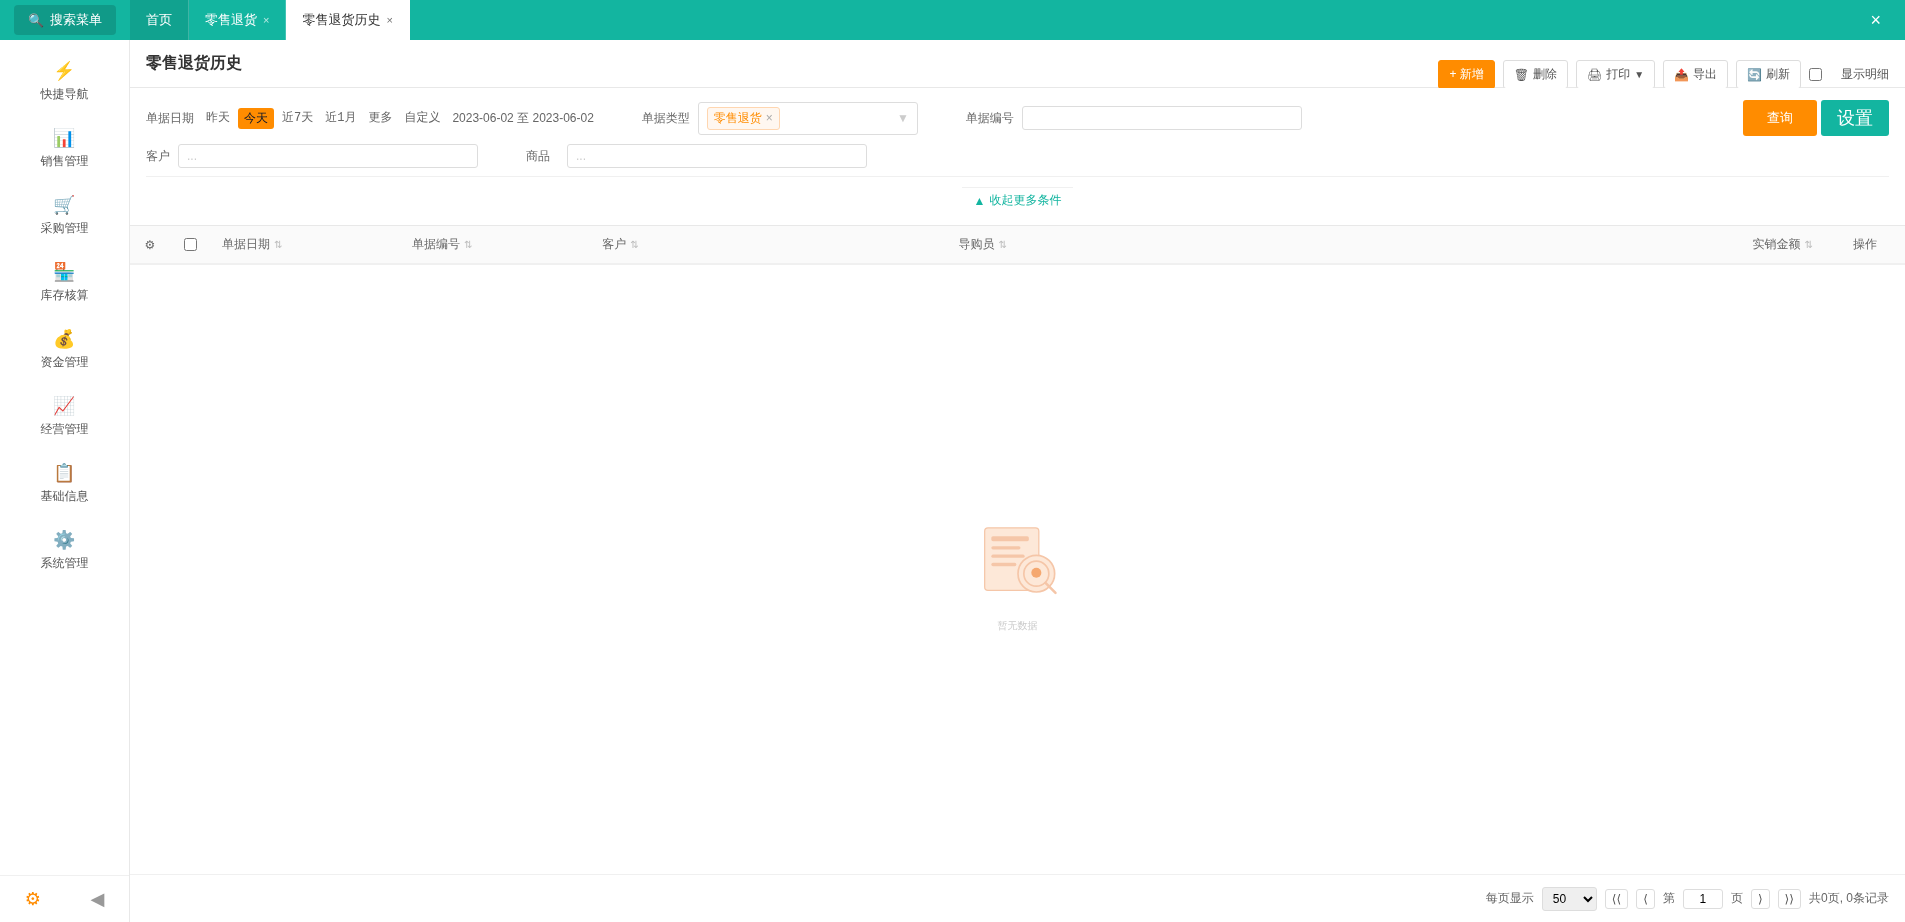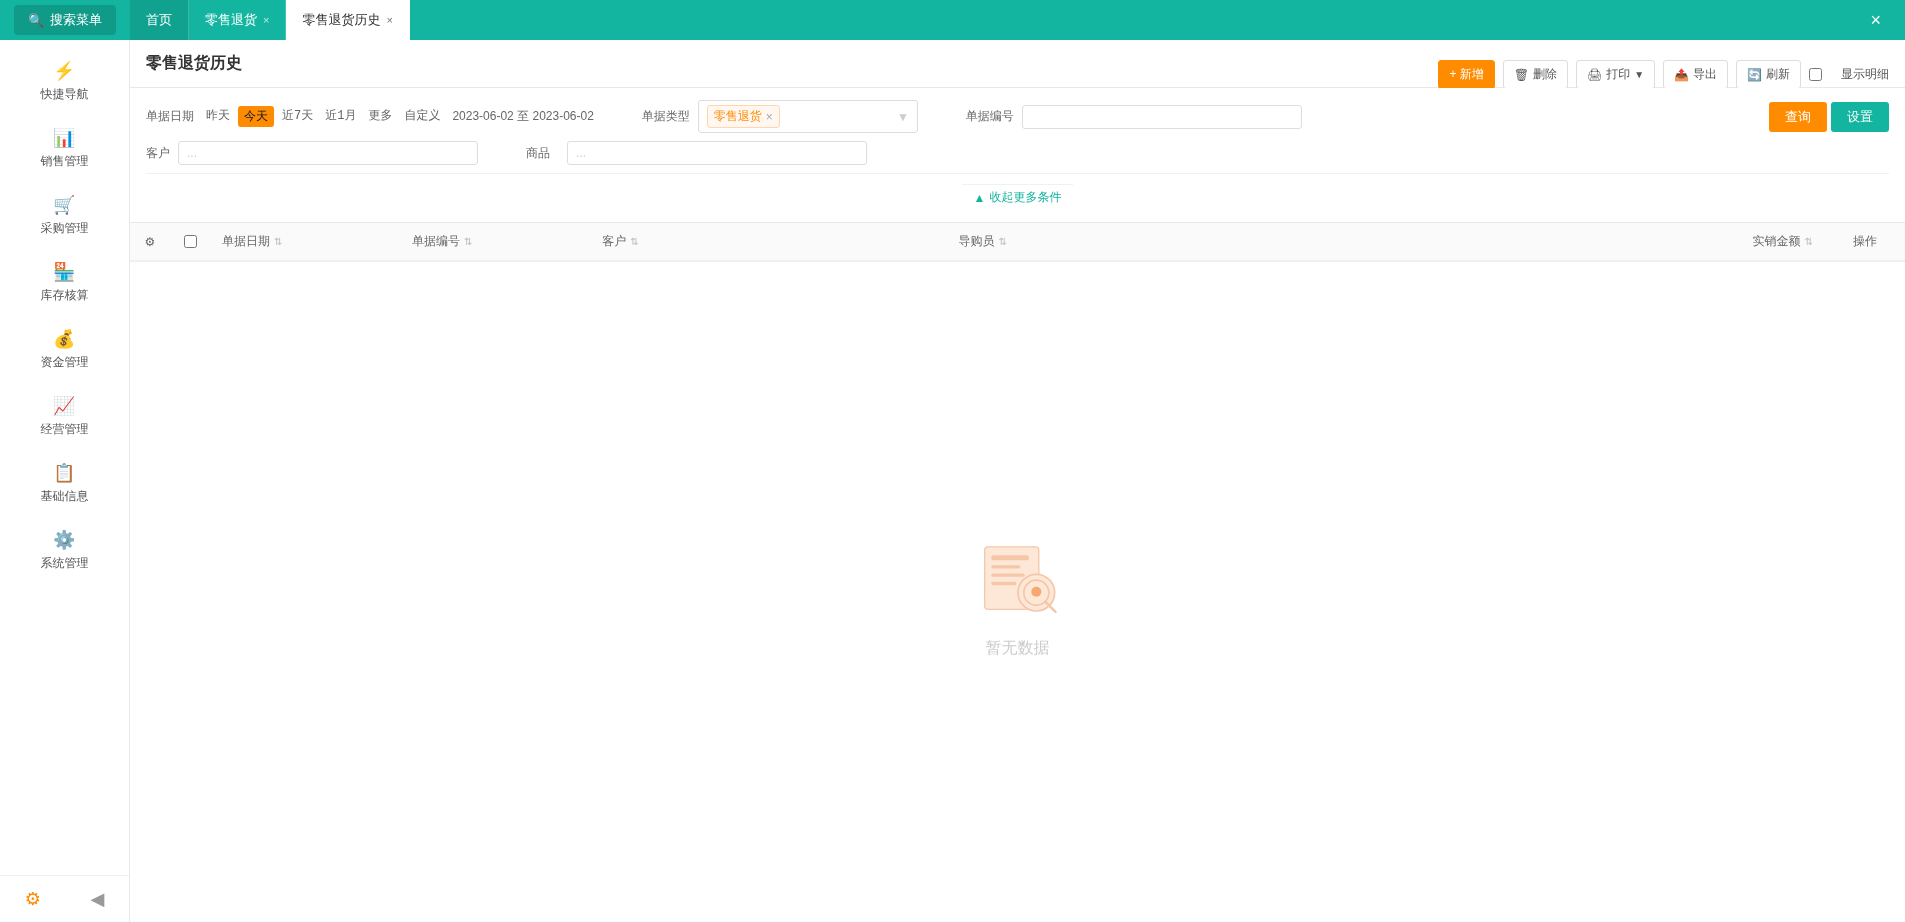--- a/index.html
+++ b/index.html
@@ -64,21 +64,21 @@
     .th.bill-no { flex: 1; min-width: 150px; }
     .th.customer { flex: 2; min-width: 200px; }
     .th.guide { flex: 1; min-width: 120px; }
     .th.amount { flex: 1; min-width: 120px; text-align: right; justify-content: flex-end; }
     .th.ops { width: 80px; text-align: center; justify-content: center; }
     .sort-icon { font-size: 10px; color: #bbb; display: flex; flex-direction: column; line-height: 1; }
 
     
     .empty-state { flex: 1; display: flex; flex-direction: column; align-items: center; justify-content: center; color: #ccc; }
     .empty-icon { width: 100px; height: 100px; margin-bottom: 12px; }
-    .empty-text { font-size: 16px; color: #ccc; }
+    .empty-text { font-size: 10px; color: #ccc; }
 
     
     .pagination { height: 48px; background: white; border-top: 1px solid #f0f0f0; display: flex; align-items: center; justify-content: flex-end; padding: 0 16px; gap: 8px; font-size: 12px; color: #666; flex-shrink: 0; }
     .page-size-select { border: 1px solid #ddd; border-radius: 3px; padding: 3px 6px; font-size: 12px; }
     .page-btn { padding: 2px 6px; border: 1px solid #ddd; background: white; border-radius: 3px; cursor: pointer; font-size: 12px; color: #555; }
     .page-btn:disabled { color: #ccc; cursor: not-allowed; }
     .page-input { width: 40px; border: 1px solid #ddd; border-radius: 3px; padding: 2px 4px; text-align: center; font-size: 12px; }
   </style>
 </head>
 <body>
@@ -209,22 +209,22 @@
             <span style="color:#ccc; margin-left: 8px;">▼</span>
           </div>
         </div>
 
         <div class="filter-item" style="margin-left: 32px;">
           <span class="filter-label">单据编号</span>
           <input class="filter-input" style="min-width: 280px;">
         </div>
 
         <div style="display:flex; gap:4px; margin-left: auto;">
-          <button style="background:#ff8c00; color:white; border:none; border-radius:3px; padding:6px 16px; cursor:pointer; font-size:13px;">查询</button>
-          <button style="background:#13b5a0; color:white; border:none; border-radius:3px; padding:6px 16px; cursor:pointer; font-size:13px;">设置</button>
+          <button style="background:#ff8c00; color:white; border:none; border-radius:3px; padding:6px 24px; cursor:pointer; font-size:13px;">查询</button>
+          <button style="background:#13b5a0; color:white; border:none; border-radius:3px; padding:6px 16px; cursor:pointer; font-size:18px;">设置</button>
         </div>
       </div>
 
       <div class="filter-row">
 
         <div class="filter-item">
           <span class="filter-label">客户</span>
           <div class="filter-select" style="min-width: 300px; color:#ccc;">
             <span>...</span>
           </div>
@@ -289,15 +289,31 @@
           <rect x="28" y="67" width="30" height="4" rx="2" fill="#f5c6a8"></rect>
           <circle cx="82" cy="80" r="22" fill="#fde8d8" stroke="#f5c6a8" stroke-width="2"></circle>
           <circle cx="82" cy="80" r="15" fill="none" stroke="#f5c6a8" stroke-width="2"></circle>
           <line x1="93" y1="91" x2="105" y2="103" stroke="#f5c6a8" stroke-width="3" stroke-linecap="round"></line>
           <circle cx="82" cy="79" r="6" fill="#f5a870"></circle>
         </svg>
         <span class="empty-text">暂无数据</span>
       </div>
     </div>
 
+    <div class="pagination">
+      <span>每页显示</span>
+      <select class="page-size-select">
+        <option>50</option>
+        <option>20</option>
+        <option>100</option>
+      </select>
+      <button class="page-btn">⟨⟨</button>
+      <button class="page-btn">⟨</button>
+      <span>第</span>
+      <input class="page-input" value="1" style="">
+      <span>页</span>
+      <button class="page-btn">⟩</button>
+      <button class="page-btn">⟩⟩</button>
+      <span>共0页, 0条记录</span>
+    </div>
 
   </div>
 </div>
 
 </body></html>

